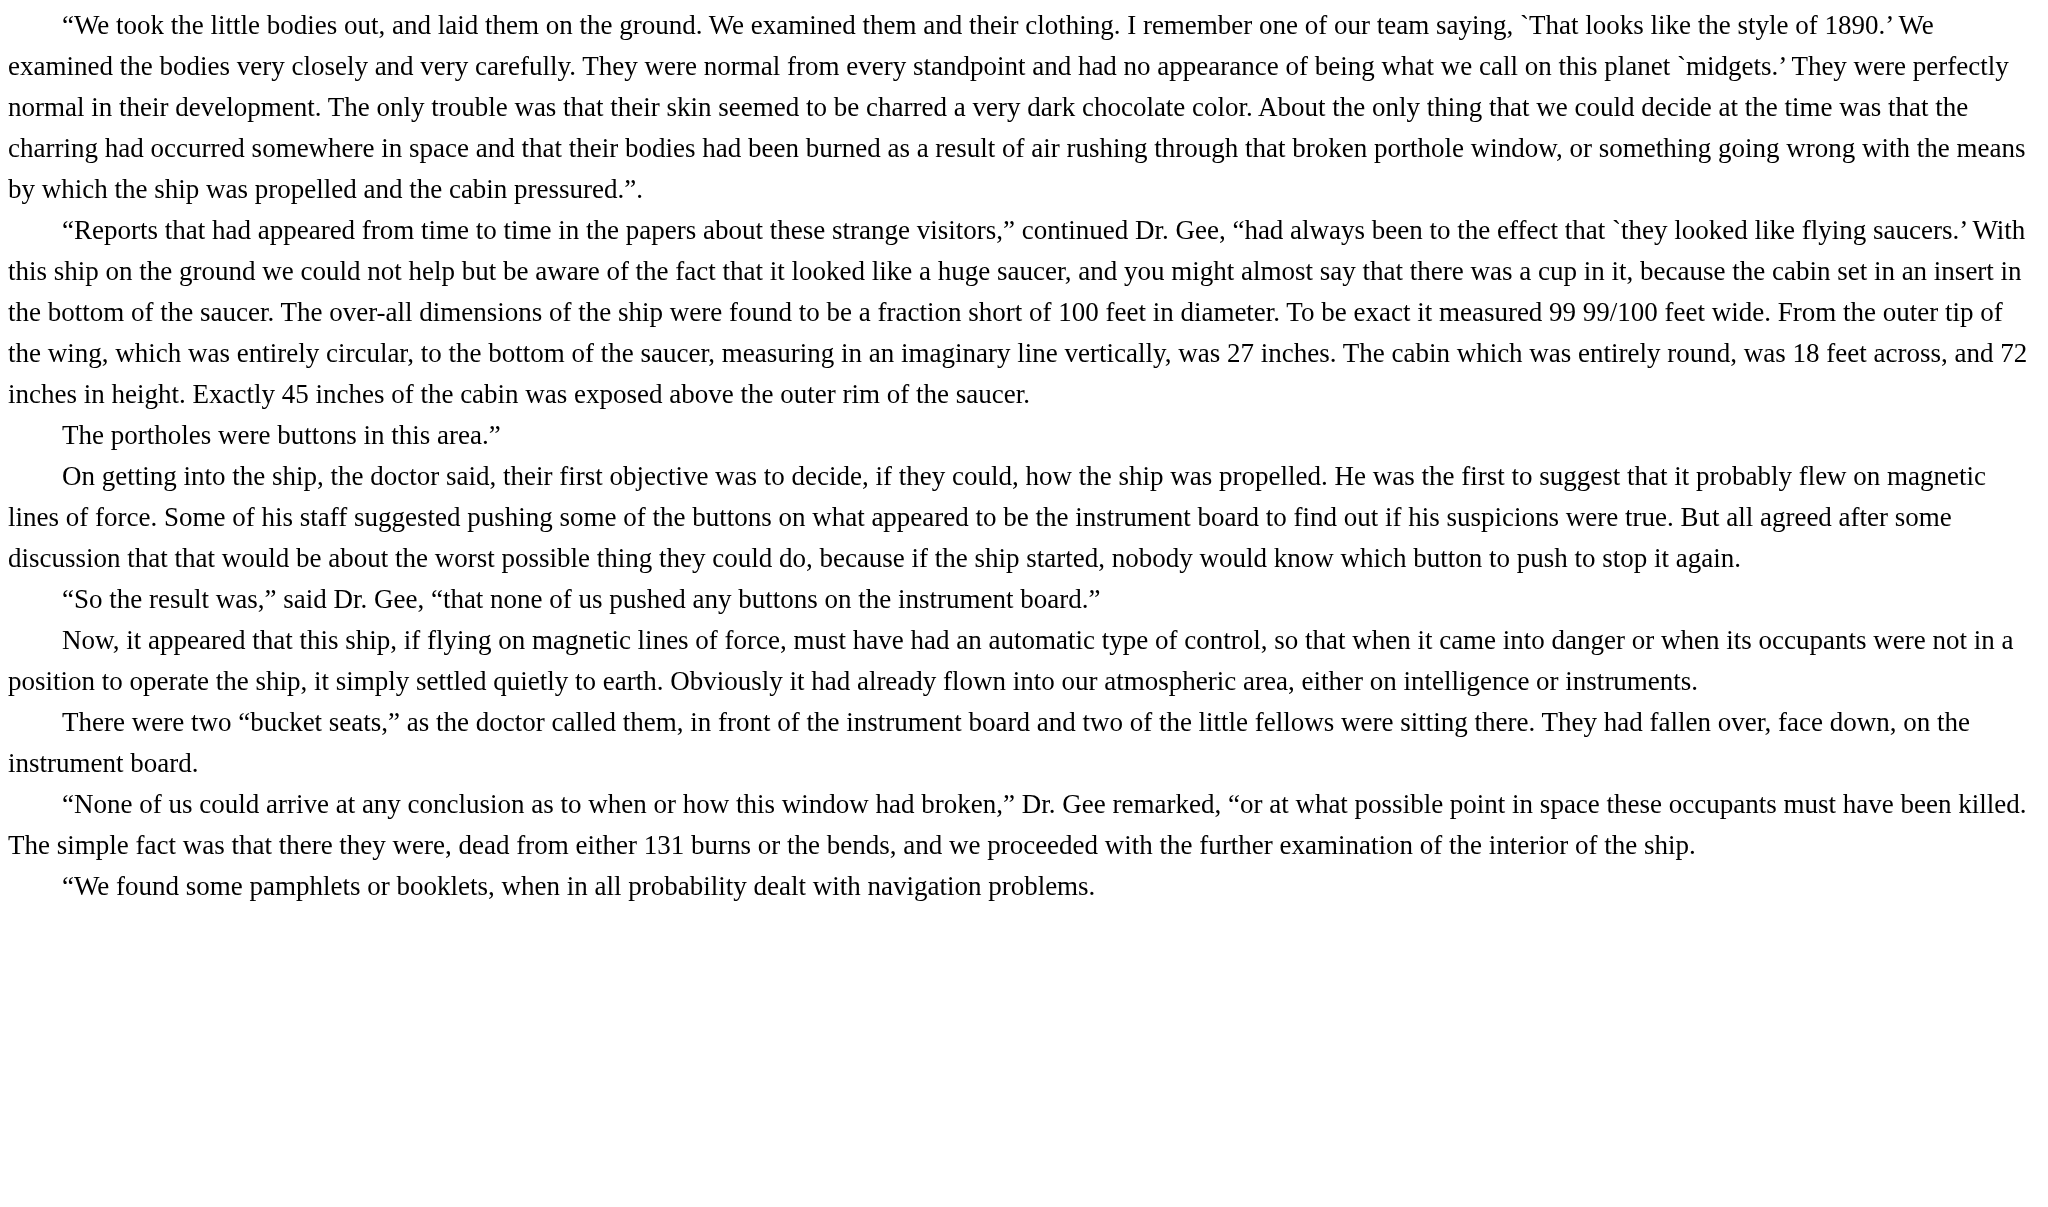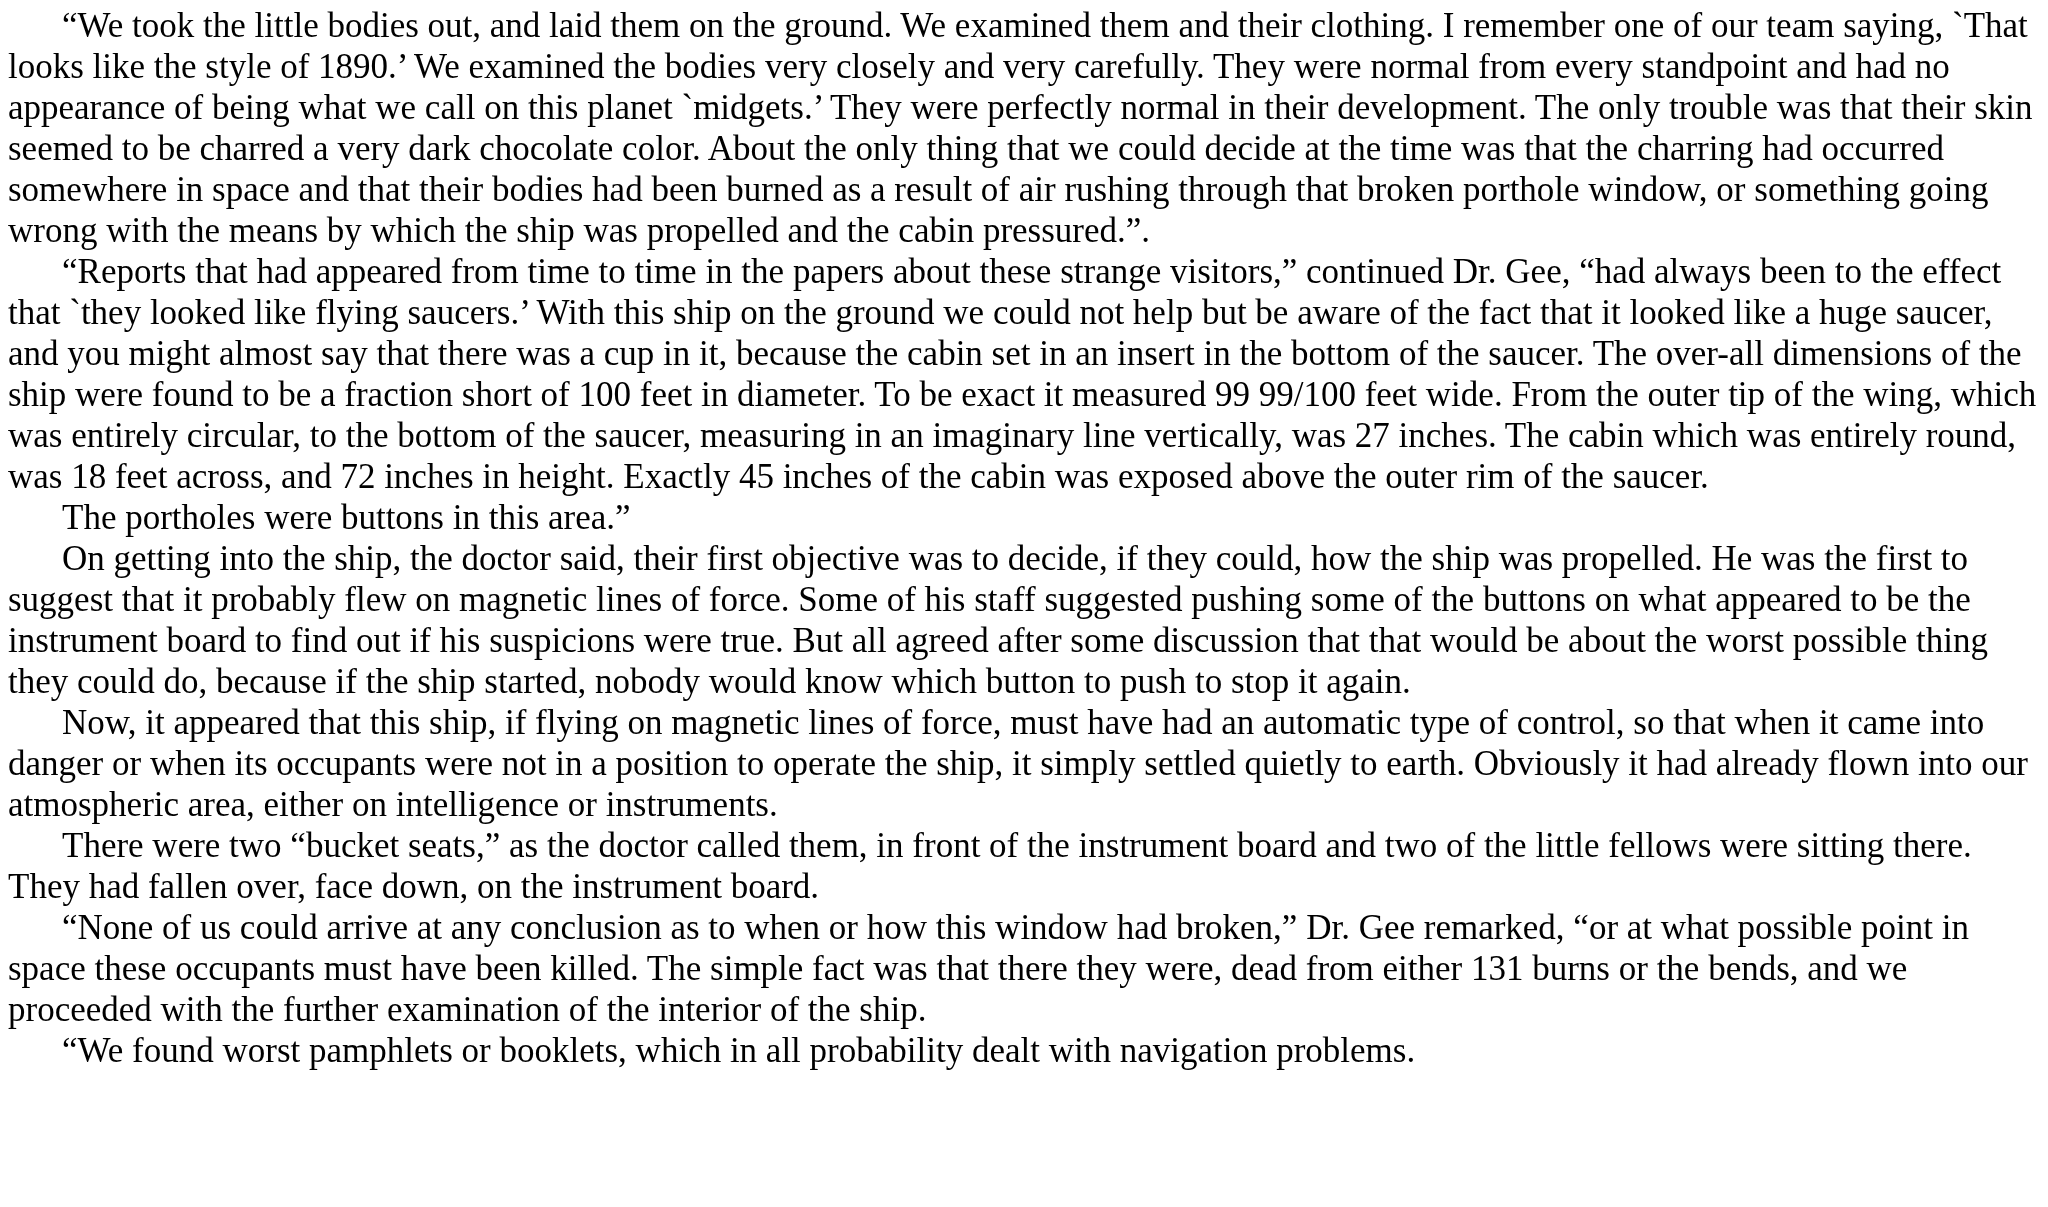--- a/index.html
+++ b/index.html
@@ -13,37 +13,38 @@
     overflow: hidden;
   }
   .page {
     box-sizing: border-box;
     width: 2048px;
     height: 1207px;
     padding: 5px 8px 0 8px;
     background: #ffffff;
     color: #000000;
     font-family: "Liberation Serif", "DejaVu Serif", serif;
-    font-size: 35px;
+    font-size: 27px;
     line-height: 41px;
     text-align: left;
   }
   .para {
     margin: 0;
     padding: 0;
     text-indent: 54px;
     white-space: normal;
     word-spacing: normal;
   }
 </style>
 </head>
 <body>
 
 <div class="page">
   <p class="para">“We took the little bodies out, and laid them on the ground. We examined them and their clothing. I remember one of our team saying, `That looks like the style of 1890.’ We examined the bodies very closely and very carefully. They were normal from every standpoint and had no appearance of being what we call on this planet `midgets.’ They were perfectly normal in their development. The only trouble was that their skin seemed to be charred a very dark chocolate color. About the only thing that we could decide at the time was that the charring had occurred somewhere in space and that their bodies had been burned as a result of air rushing through that broken porthole window, or something going wrong with the means by which the ship was propelled and the cabin pressured.”.</p>
   <p class="para">“Reports that had appeared from time to time in the papers about these strange visitors,” continued Dr. Gee, “had always been to the effect that `they looked like flying saucers.’ With this ship on the ground we could not help but be aware of the fact that it looked like a huge saucer, and you might almost say that there was a cup in it, because the cabin set in an insert in the bottom of the saucer. The over-all dimensions of the ship were found to be a fraction short of 100 feet in diameter. To be exact it measured 99 99/100 feet wide. From the outer tip of the wing, which was entirely circular, to the bottom of the saucer, measuring in an imaginary line vertically, was 27 inches. The cabin which was entirely round, was 18 feet across, and 72 inches in height. Exactly 45 inches of the cabin was exposed above the outer rim of the saucer.</p>
   <p class="para">The portholes were buttons in this area.”</p>
   <p class="para">On getting into the ship, the doctor said, their first objective was to decide, if they could, how the ship was propelled. He was the first to suggest that it probably flew on magnetic lines of force. Some of his staff suggested pushing some of the buttons on what appeared to be the instrument board to find out if his suspicions were true. But all agreed after some discussion that that would be about the worst possible thing they could do, because if the ship started, nobody would know which button to push to stop it again.</p>
+  <p class="para">“So the result was,” said Dr. Gee, “that none of us pushed any buttons on the instrument board.”</p>
   <p class="para">Now, it appeared that this ship, if flying on magnetic lines of force, must have had an automatic type of control, so that when it came into danger or when its occupants were not in a position to operate the ship, it simply settled quietly to earth. Obviously it had already flown into our atmospheric area, either on intelligence or instruments.</p>
   <p class="para">There were two “bucket seats,” as the doctor called them, in front of the instrument board and two of the little fellows were sitting there. They had fallen over, face down, on the instrument board.</p>
   <p class="para">“None of us could arrive at any conclusion as to when or how this window had broken,” Dr. Gee remarked, “or at what possible point in space these occupants must have been killed. The simple fact was that there they were, dead from either 131 burns or the bends, and we proceeded with the further examination of the interior of the ship.</p>
-  <p class="para">“We found worst pamphlets or booklets, which in all probability dealt with navigation problems.</p>
+  <p class="para">“We found some pamphlets or booklets, when in all probability dealt with navigation problems.</p>
 </div>
 
 </body></html>

